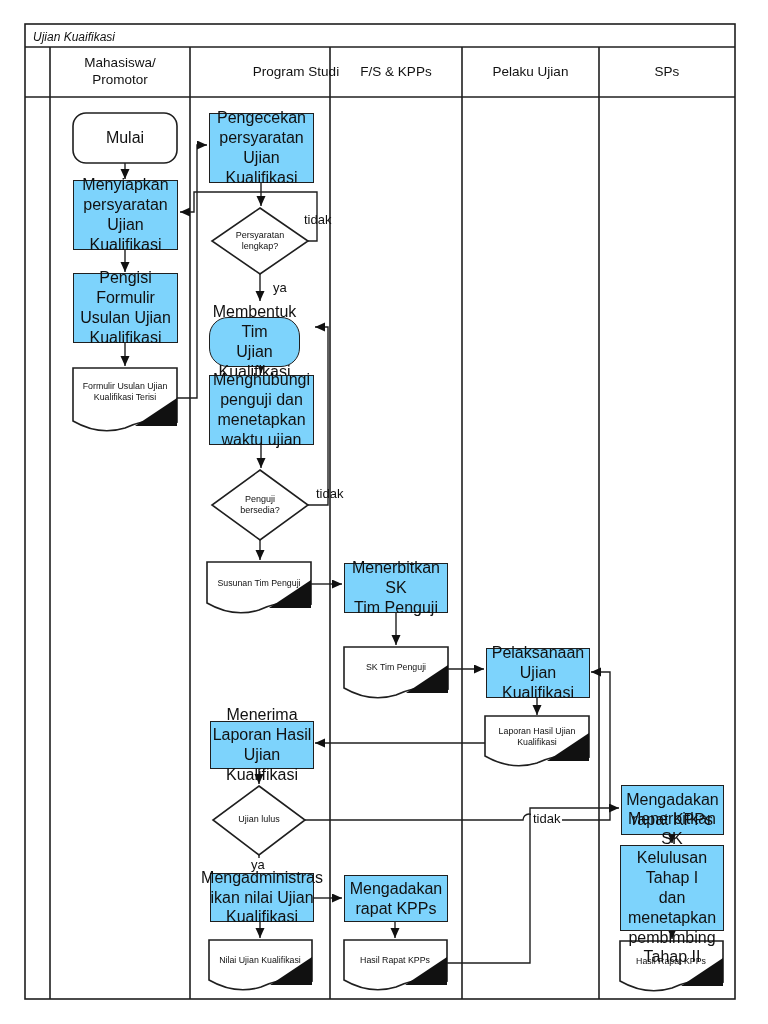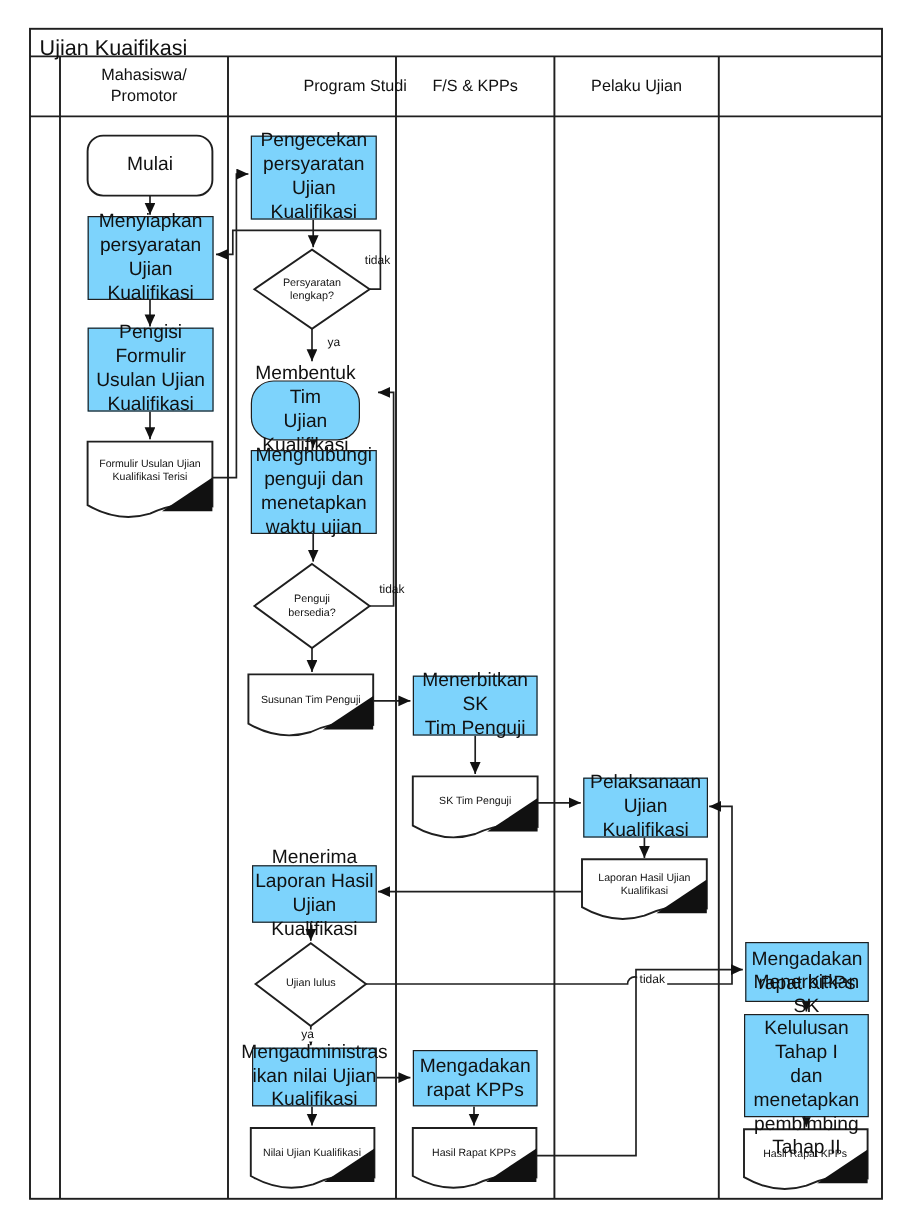--- a/index.html
+++ b/index.html
@@ -1,28 +1,28 @@
 <!DOCTYPE html>
 <html><head>
 <meta charset="utf-8">
 <style>
   html,body{margin:0;padding:0;background:#fff;}
   #stage{position:relative;width:768px;height:1024px;background:#fff;overflow:hidden;
          font-family:"Liberation Sans",sans-serif;color:#111;}
-  .ttl{position:absolute;left:33px;top:30px;font-size:18px;}
+  .ttl{position:absolute;left:33px;top:30px;font-size:12px;font-style:italic;}
   .lanehead{position:absolute;top:48px;height:48px;display:flex;align-items:center;justify-content:center;
             text-align:center;font-size:13.5px;white-space:pre-line;line-height:1.25;}
   .node{position:absolute;box-sizing:border-box;display:flex;align-items:center;justify-content:center;
         text-align:center;white-space:pre-line;font-size:16px;line-height:1.24;padding:1px;}
   .proc{border:1.6px solid #1f1f1f;background:#7dd3fc;}
   .lbl{position:absolute;display:flex;align-items:center;justify-content:center;text-align:center;
        white-space:pre-line;line-height:1.25;}
   .declbl{font-size:9px;}
   .doclbl{font-size:8.8px;}
-  .edgelbl{position:absolute;font-size:10px;line-height:1;}
+  .edgelbl{position:absolute;font-size:13px;line-height:1;}
   .onwhite{background:#fff;padding:0 2px;}
   svg{position:absolute;left:0;top:0;}
   .grid{stroke:#1f1f1f;stroke-width:1.6;fill:none;}
   .edge{stroke:#1f1f1f;stroke-width:1.4;fill:none;}
   .shape{stroke:#1f1f1f;stroke-width:1.6;fill:#fff;}
   .fold{fill:#111;stroke:none;}
 </style>
 </head>
 <body>
 
@@ -109,20 +109,21 @@
       <polygon class="fold" points="723,958 681,986 723,986"></polygon>
     </g>
   </svg>
 
   <div class="ttl">Ujian Kuaifikasi</div>
   <div class="lanehead" style="left:50px;width:140px;">Mahasiswa/
 Promotor</div>
   <div class="lanehead" style="left:190px;width:140px;padding-left:36px;">Program Studi</div>
   <div class="lanehead" style="left:330px;width:132px;">F/S &amp; KPPs</div>
   <div class="lanehead" style="left:462px;width:137px;border-radius:17px;">Pelaku Ujian</div>
+  <div class="lanehead" style="left:599px;width:136px;">SPs</div>
 
   <div class="node proc" style="left:73px;top:180px;width:105px;height:70px;">Menyiapkan
 persyaratan Ujian
 Kualifikasi</div>
   <div class="node proc" style="left:73px;top:273px;width:105px;height:70px;">Pengisi Formulir
 Usulan Ujian
 Kualifikasi</div>
   <div class="node proc" style="left:209px;top:113px;width:105px;height:70px;">Pengecekan
 persyaratan Ujian
 Kualifikasi</div>

